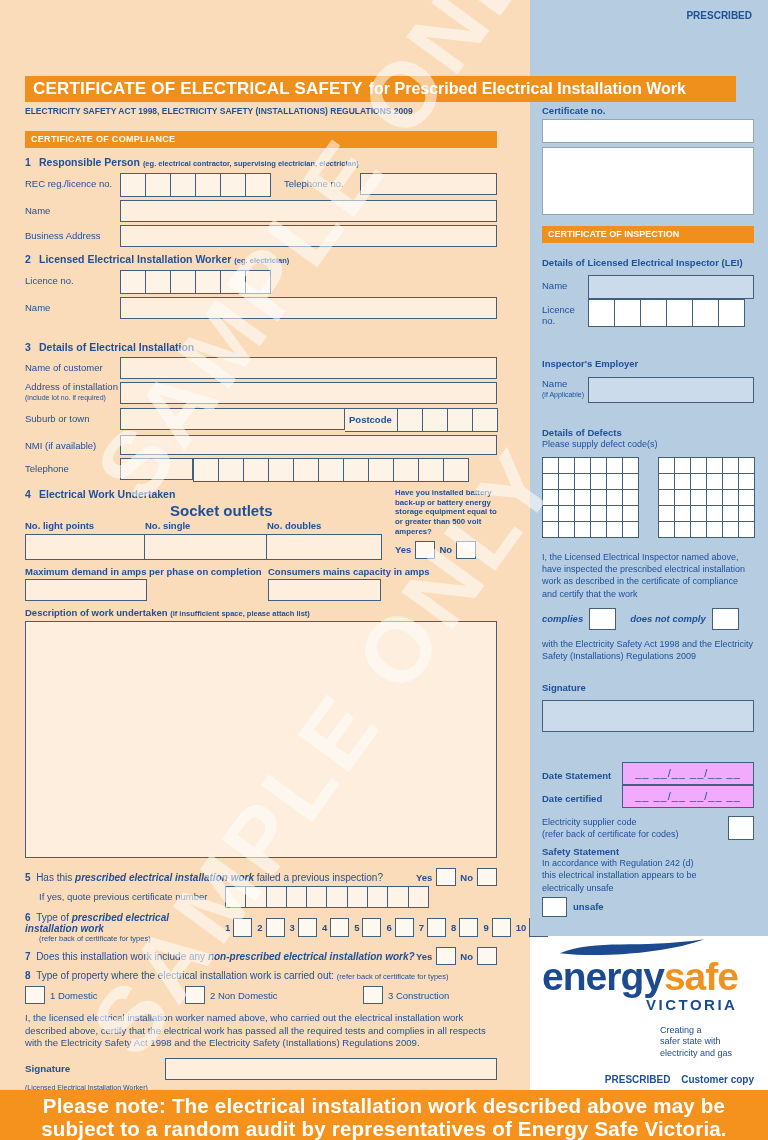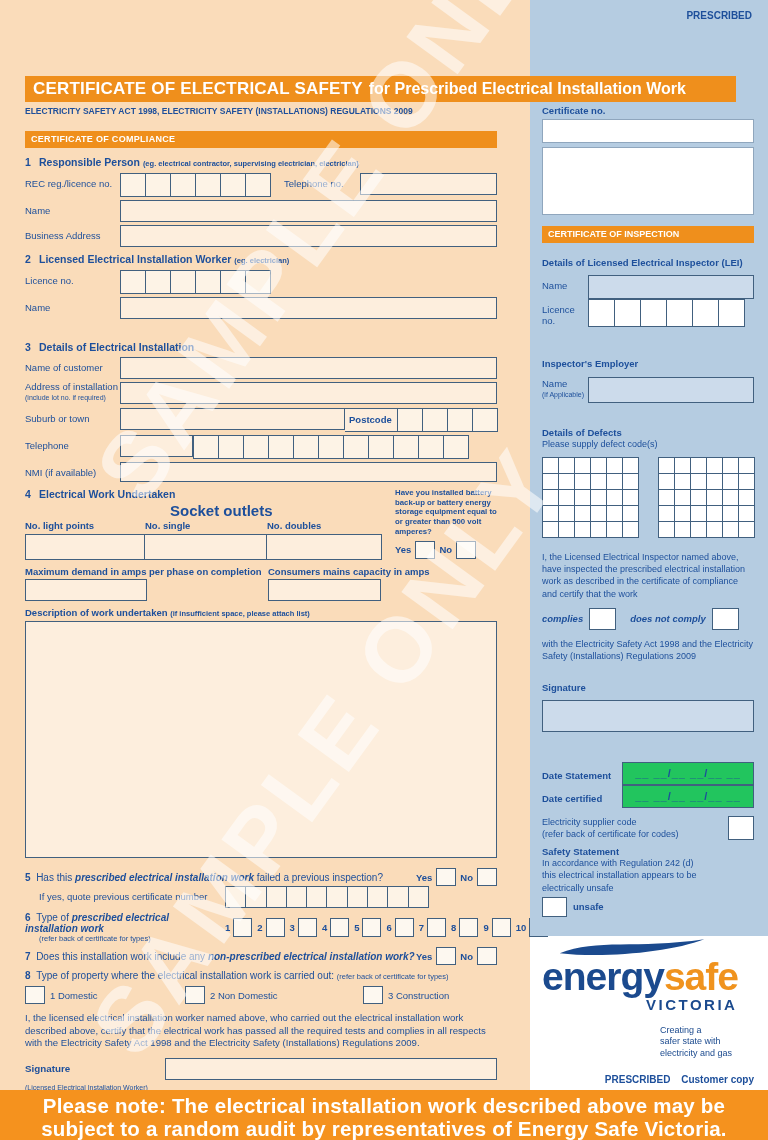--- a/index.html
+++ b/index.html
@@ -60,22 +60,22 @@
   .s6nums u{text-decoration:none;margin-left:2px}
   .opts{display:flex;margin-top:5px;font-size:9.5px;font-weight:normal}
   .opts .o{display:flex;align-items:center;gap:5px}
   .opts .o:nth-child(1){width:160px}.opts .o:nth-child(2){width:178px}
   .decl{margin-top:8px;font-size:9.6px;line-height:1.32}
   .sigrow{display:flex;margin-top:8px}
   .sigl{width:140px;flex:none}
   .sigl .note{font-size:7px}
   .sig-fld{flex:1;height:22px}
   .daterow{display:flex;align-items:center;margin-top:18px;font-size:9.8px;font-weight:bold}
-  .datebox{border:1px solid #41607f;background:#22c55e;height:24px;display:flex;align-items:center;
-           justify-content:center;font-weight:bold;letter-spacing:1px;font-size:11px;box-sizing:border-box}
+  .datebox{border:1px solid #41607f;background:#f0abfc;height:24px;display:flex;align-items:center;
+           justify-content:center;font-weight:normal;letter-spacing:1px;font-size:11px;box-sizing:border-box}
   
   .presc-top{margin:10px 2px 0 0;text-align:right;font-size:10px;font-weight:bold}
   .rlbl{font-size:9.5px;font-weight:bold}
   .rfld{border:1px solid #41607f;background:#ccdbeb;box-sizing:border-box}
   .wbox{border:1px solid #8fa6bd;background:#fff;box-sizing:border-box}
   .rrow{display:flex}
   .rrow .lbl{width:46px;flex:none;font-size:9.5px}
   .rband{margin-top:11px;height:17px;line-height:17px;font-size:9px;padding-left:6px}
   .rtext{font-size:9px;line-height:1.35}
   .comprow{display:flex;align-items:center;gap:6px;margin-top:8px;font-size:9.5px}
@@ -183,39 +183,39 @@
       <span class="fld h22" style="flex:1"></span>
       <span class="lbl" style="width:52px;background:#fdeedd;border-top:1px solid #41607f;border-bottom:1px solid #41607f;padding-left:4px;font-weight:bold">Postcode</span>
       <span class="cells">
           <b></b>
           <b></b>
           <b></b>
           <b></b>
         </span>
     </div>
     <div class="row" style="margin-top:3px">
+      <span class="lbl w95">NMI (if available)</span>
+      <span class="fld h20" style="flex:1"></span>
+    </div>
+    <div class="row" style="margin-top:3px">
       <span class="lbl w95">Telephone</span>
       <span class="fld h22" style="width:73px"></span>
       <span class="cells" style="flex:1">
           <b></b>
           <b></b>
           <b></b>
           <b></b>
           <b></b>
           <b></b>
           <b></b>
           <b></b>
           <b></b>
           <b></b>
           <b></b>
         </span>
-    </div>
-    <div class="row" style="margin-top:3px">
-      <span class="lbl w95">NMI (if available)</span>
-      <span class="fld h20" style="flex:1"></span>
     </div>
 
     <div class="s4wrap">
       <div class="s4left">
         <div class="sec-title">
           <span class="num">4</span><span>Electrical Work Undertaken</span>
         </div>
         <div class="sockhdr">Socket outlets</div>
         <div class="s4cols">
           <span>No. light points</span>

